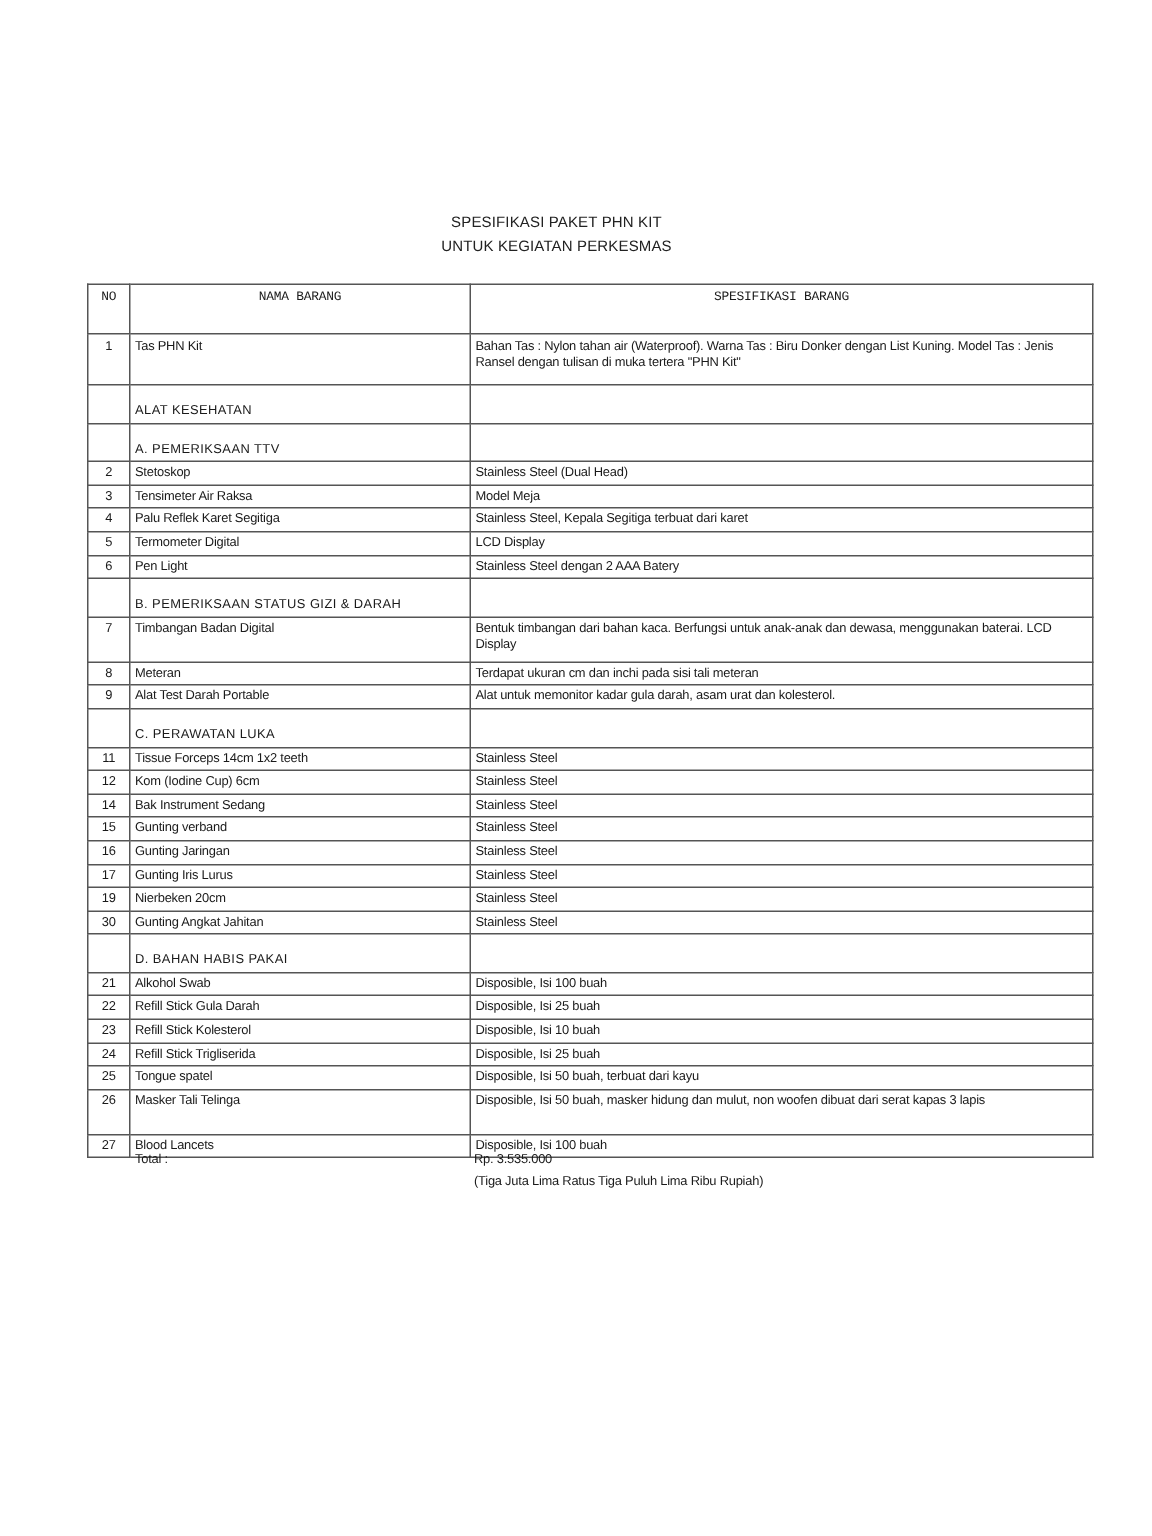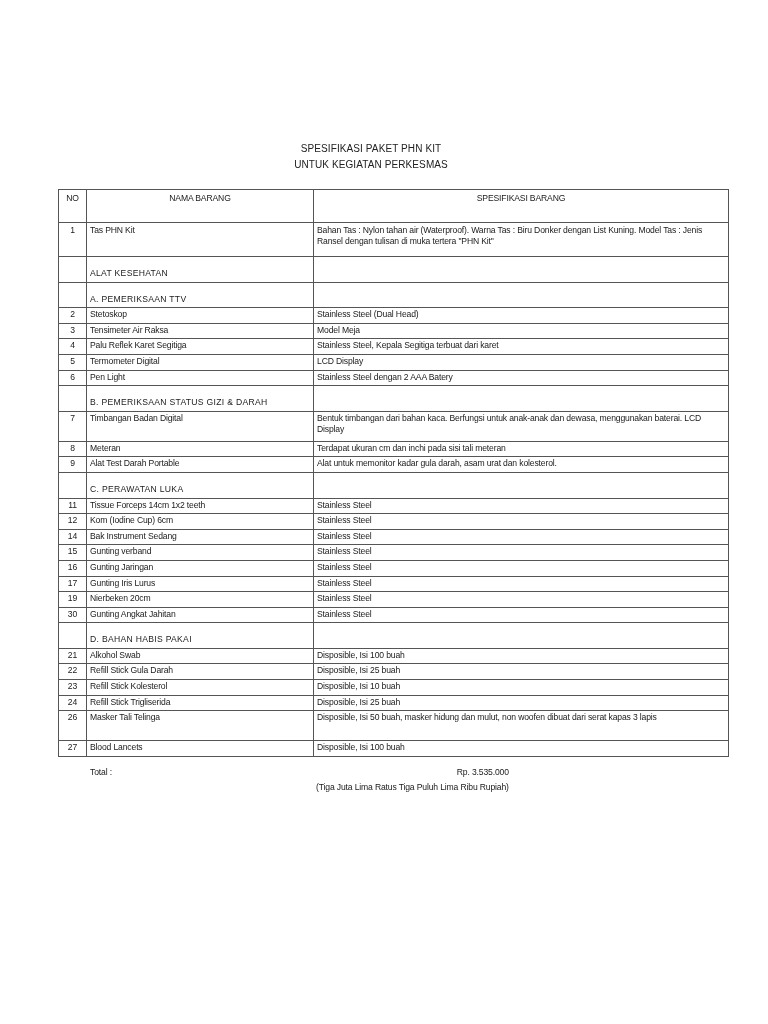--- a/index.html
+++ b/index.html
@@ -44,40 +44,40 @@
       overflow: hidden;
       font-weight: normal;
       color: #1a1a1a;
       letter-spacing: -0.15px;
     }
     table.spec th {
       text-align: center;
       height: 29px;
       padding-top: 3px;
       font-size: 8.6px;
+      font-family: Liberation Mono, monospace;
     }
     col.c-no { width: 28px; }
     col.c-name { width: 227px; }
     col.c-spec { width: 415px; }
 
     td.no { text-align: center; }
     tr.std td { height: 13.6px; padding-top: 1px; }
     tr.tall1 td { height: 31px; padding-top: 2px; }
     tr.tall7 td { height: 28px; padding-top: 1px; }
     tr.tall26 td { height: 28px; padding-top: 1px; }
     tr.section td { height: 13.6px; padding-top: 11px; letter-spacing: 0.3px; }
 
     .total-block {
       position: absolute;
       top: 765px;
       font-size: 8.6px;
       letter-spacing: -0.15px;
       line-height: 15px;
       color: #1a1a1a;
-      text-align: right;
     }
     #total-label { left: 90px; }
     #total-value { left: 316px; }
   </style>
 </head>
 <body>
 
 <div class="page-title" id="title1">SPESIFIKASI PAKET PHN KIT</div>
 <div class="page-title" id="title2">UNTUK KEGIATAN PERKESMAS</div>
 
@@ -218,20 +218,25 @@
       <tr class="std">
         <td class="no">23</td>
         <td>Refill Stick Kolesterol</td>
         <td>Disposible, Isi 10 buah</td>
       </tr>
       <tr class="std">
         <td class="no">24</td>
         <td>Refill Stick Trigliserida</td>
         <td>Disposible, Isi 25 buah</td>
       </tr>
+      <tr class="std">
+        <td class="no">25</td>
+        <td>Tongue spatel</td>
+        <td>Disposible, Isi 50 buah, terbuat dari kayu</td>
+      </tr>
       <tr class="tall26">
         <td class="no">26</td>
         <td>Masker Tali Telinga</td>
         <td>Disposible, Isi 50 buah, masker hidung dan mulut, non woofen dibuat dari serat kapas 3 lapis</td>
       </tr>
       <tr class="std">
         <td class="no">27</td>
         <td>Blood Lancets</td>
         <td>Disposible, Isi 100 buah</td>
       </tr>

